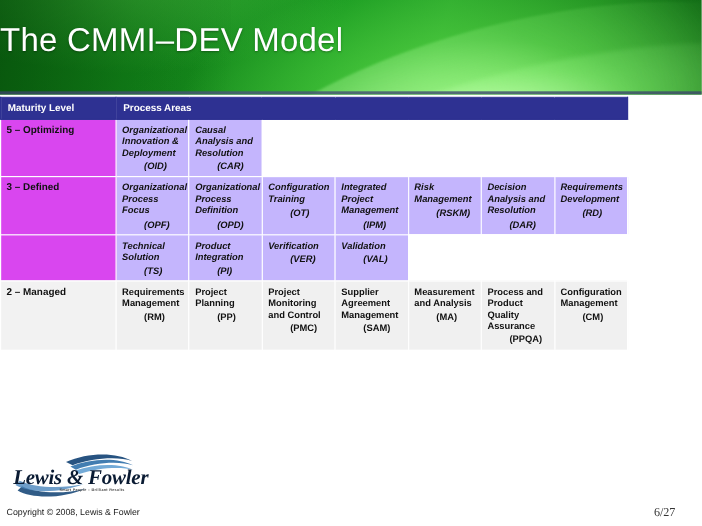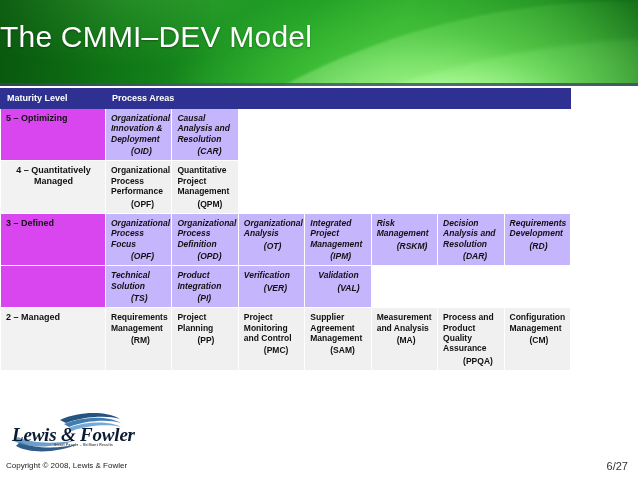--- a/index.html
+++ b/index.html
@@ -161,25 +161,25 @@
   .copyright {
     position: absolute;
     left: 6px;
     bottom: 8px;
     font-size: 8px;
     color: #1a1a1a;
     font-family: Liberation Sans, sans-serif;
   }
   .page-number {
     position: absolute;
-    right: 10px;
+    right: 24px;
     bottom: 6px;
     font-size: 11px;
     color: #333333;
-    font-family: Liberation Sans, sans-serif;
+    font-family: Liberation Serif, serif;
   }
 </style>
 </head>
 <body>
 
 <div class="banner">
   <div class="banner-dark-left"></div>
   <div class="banner-swoosh1"></div>
   <div class="banner-swoosh2"></div>
   <div class="banner-swoosh3"></div>
@@ -201,43 +201,31 @@
           <span class="pa-name">Organizational Innovation &amp; Deployment</span>
           <span class="pa-abbr">(OID)</span>
         </td>
         <td class="pa-cell shade-dark" style="width: 77px;">
           <span class="pa-name">Causal Analysis and Resolution</span>
           <span class="pa-abbr">(CAR)</span>
         </td>
         <td class="empty-cell" colspan="5"></td>
       </tr>
       <tr>
-        <td class="lvl-cell lvl-light centered" style="width: 94px;">4 – Quantitatively Managed</td>
-        <td class="pa-cell shade-light" style="width: 77px;">
-          <span class="pa-name">Organizational Process Performance</span>
-          <span class="pa-abbr">(OPF)</span>
-        </td>
-        <td class="pa-cell shade-light" style="width: 77px;">
-          <span class="pa-name">Quantitative Project Management</span>
-          <span class="pa-abbr">(QPM)</span>
-        </td>
-        <td class="empty-cell" colspan="5"></td>
-      </tr>
-      <tr>
         <td class="lvl-cell lvl-dark" style="width: 94px;">3 – Defined</td>
         <td class="pa-cell shade-dark" style="width: 77px;">
           <span class="pa-name">Organizational Process Focus</span>
           <span class="pa-abbr">(OPF)</span>
         </td>
         <td class="pa-cell shade-dark" style="width: 77px;">
           <span class="pa-name">Organizational Process Definition</span>
           <span class="pa-abbr">(OPD)</span>
         </td>
         <td class="pa-cell shade-dark" style="width: 77px;">
-          <span class="pa-name">Organizational Analysis</span>
+          <span class="pa-name">Configuration Training</span>
           <span class="pa-abbr">(OT)</span>
         </td>
         <td class="pa-cell shade-dark" style="width: 77px;">
           <span class="pa-name">Integrated Project Management</span>
           <span class="pa-abbr">(IPM)</span>
         </td>
         <td class="pa-cell shade-dark" style="width: 77px;">
           <span class="pa-name">Risk Management</span>
           <span class="pa-abbr">(RSKM)</span>
         </td>
@@ -257,21 +245,21 @@
           <span class="pa-abbr">(TS)</span>
         </td>
         <td class="pa-cell shade-dark" style="width: 77px;">
           <span class="pa-name">Product Integration</span>
           <span class="pa-abbr">(PI)</span>
         </td>
         <td class="pa-cell shade-dark" style="width: 77px;">
           <span class="pa-name">Verification</span>
           <span class="pa-abbr">(VER)</span>
         </td>
-        <td class="pa-cell shade-dark" style="width: 77px; text-align: center;">
+        <td class="pa-cell shade-dark" style="width: 77px;">
           <span class="pa-name">Validation</span>
           <span class="pa-abbr">(VAL)</span>
         </td>
         <td class="empty-cell" colspan="3"></td>
       </tr>
       <tr>
         <td class="lvl-cell lvl-light" style="width: 94px;">2 – Managed</td>
         <td class="pa-cell shade-light" style="width: 77px;">
           <span class="pa-name">Requirements Management</span>
           <span class="pa-abbr">(RM)</span>

